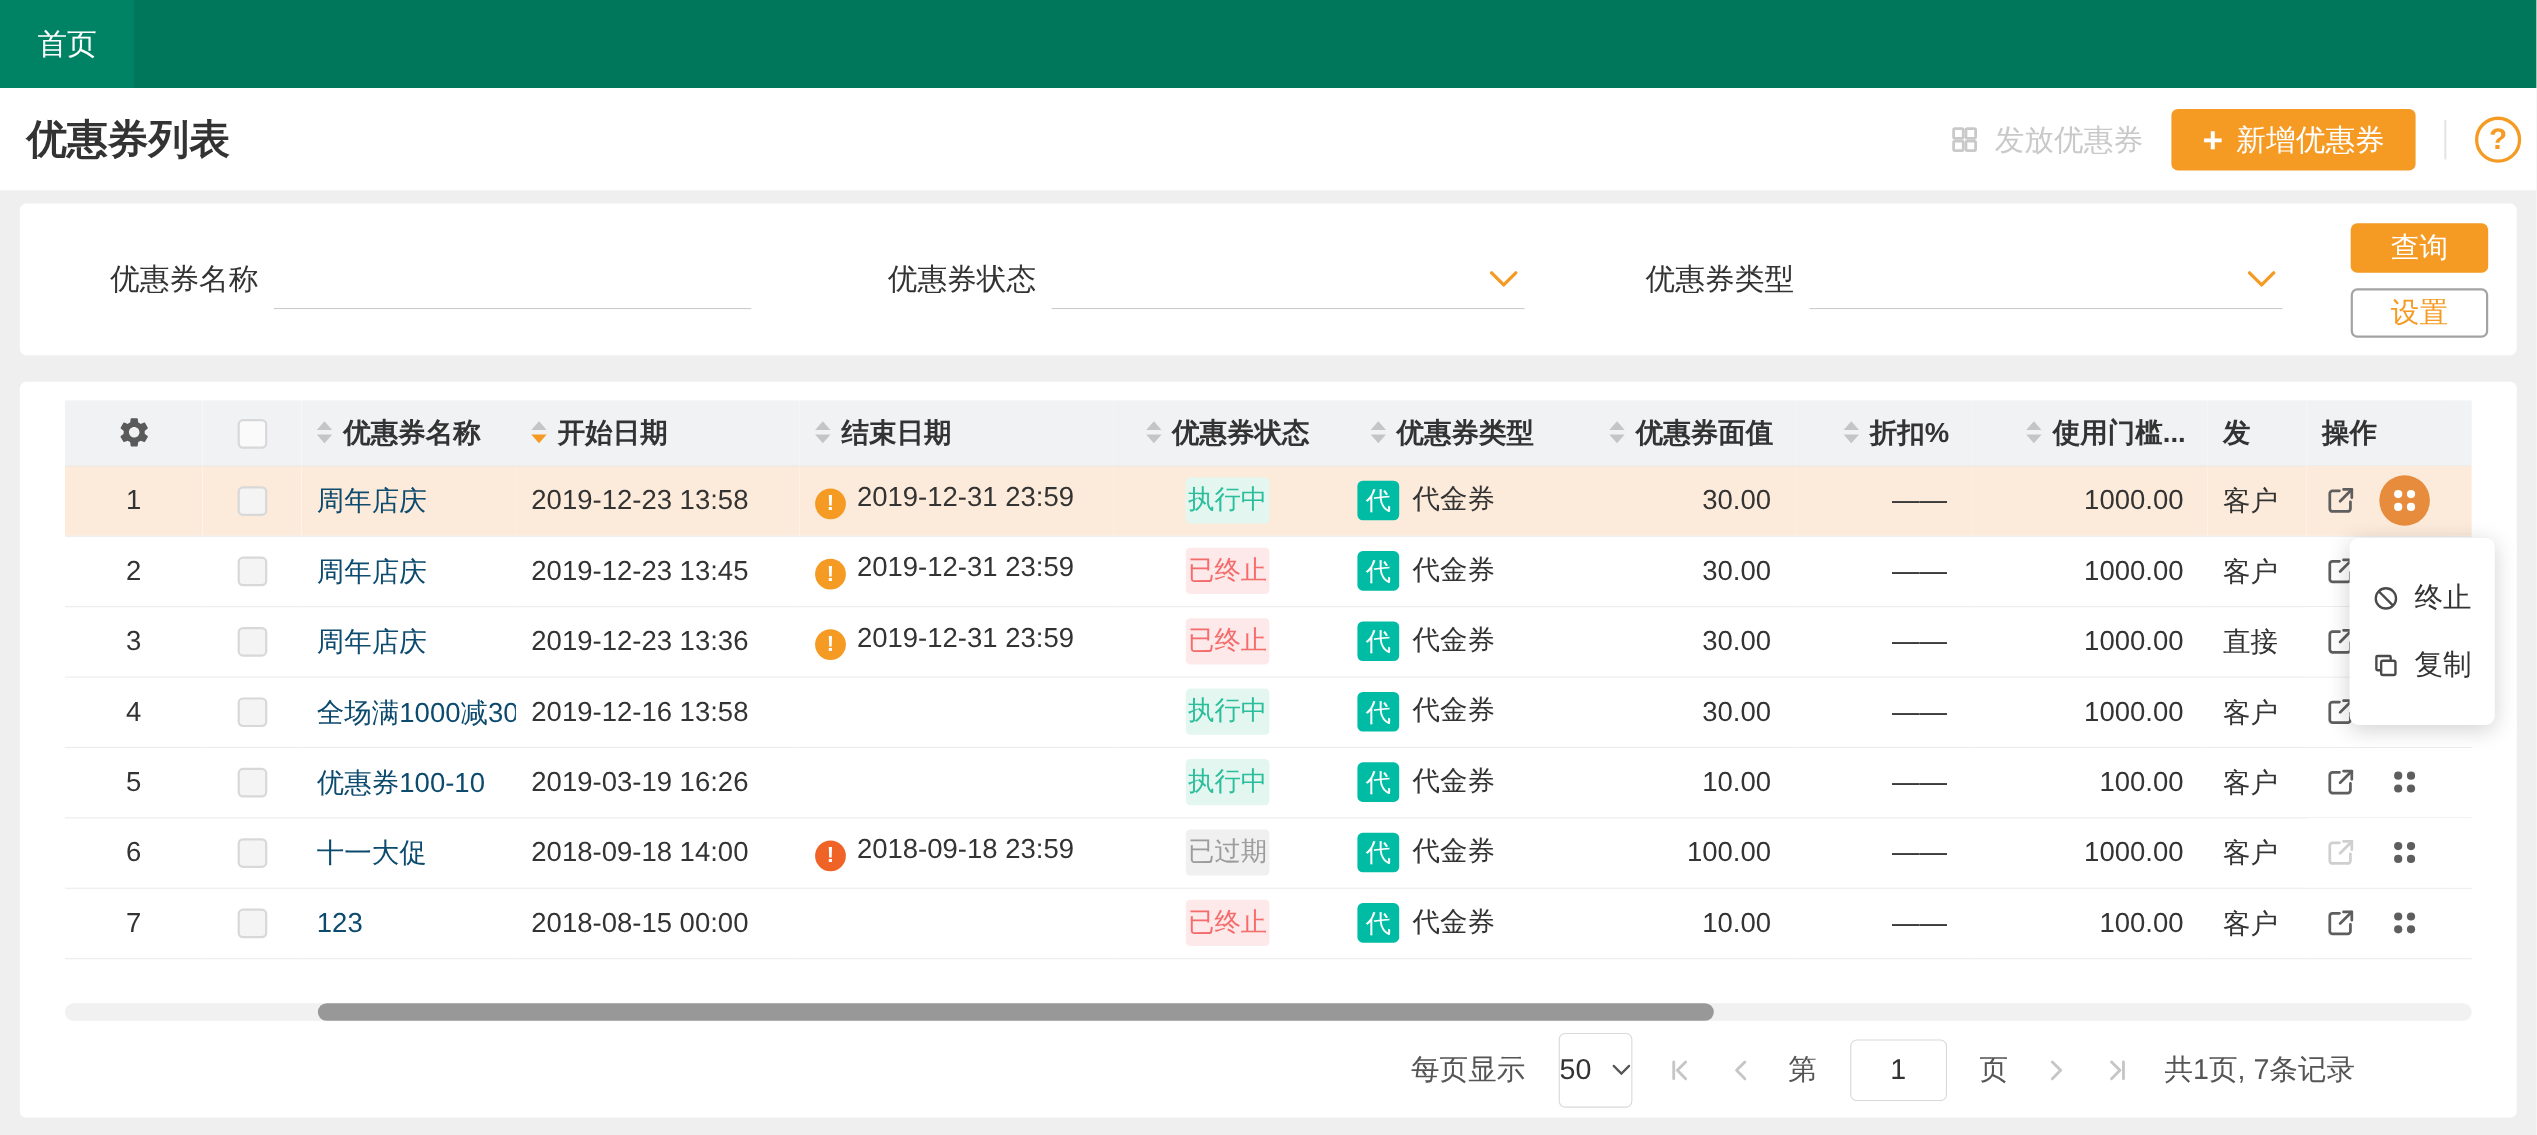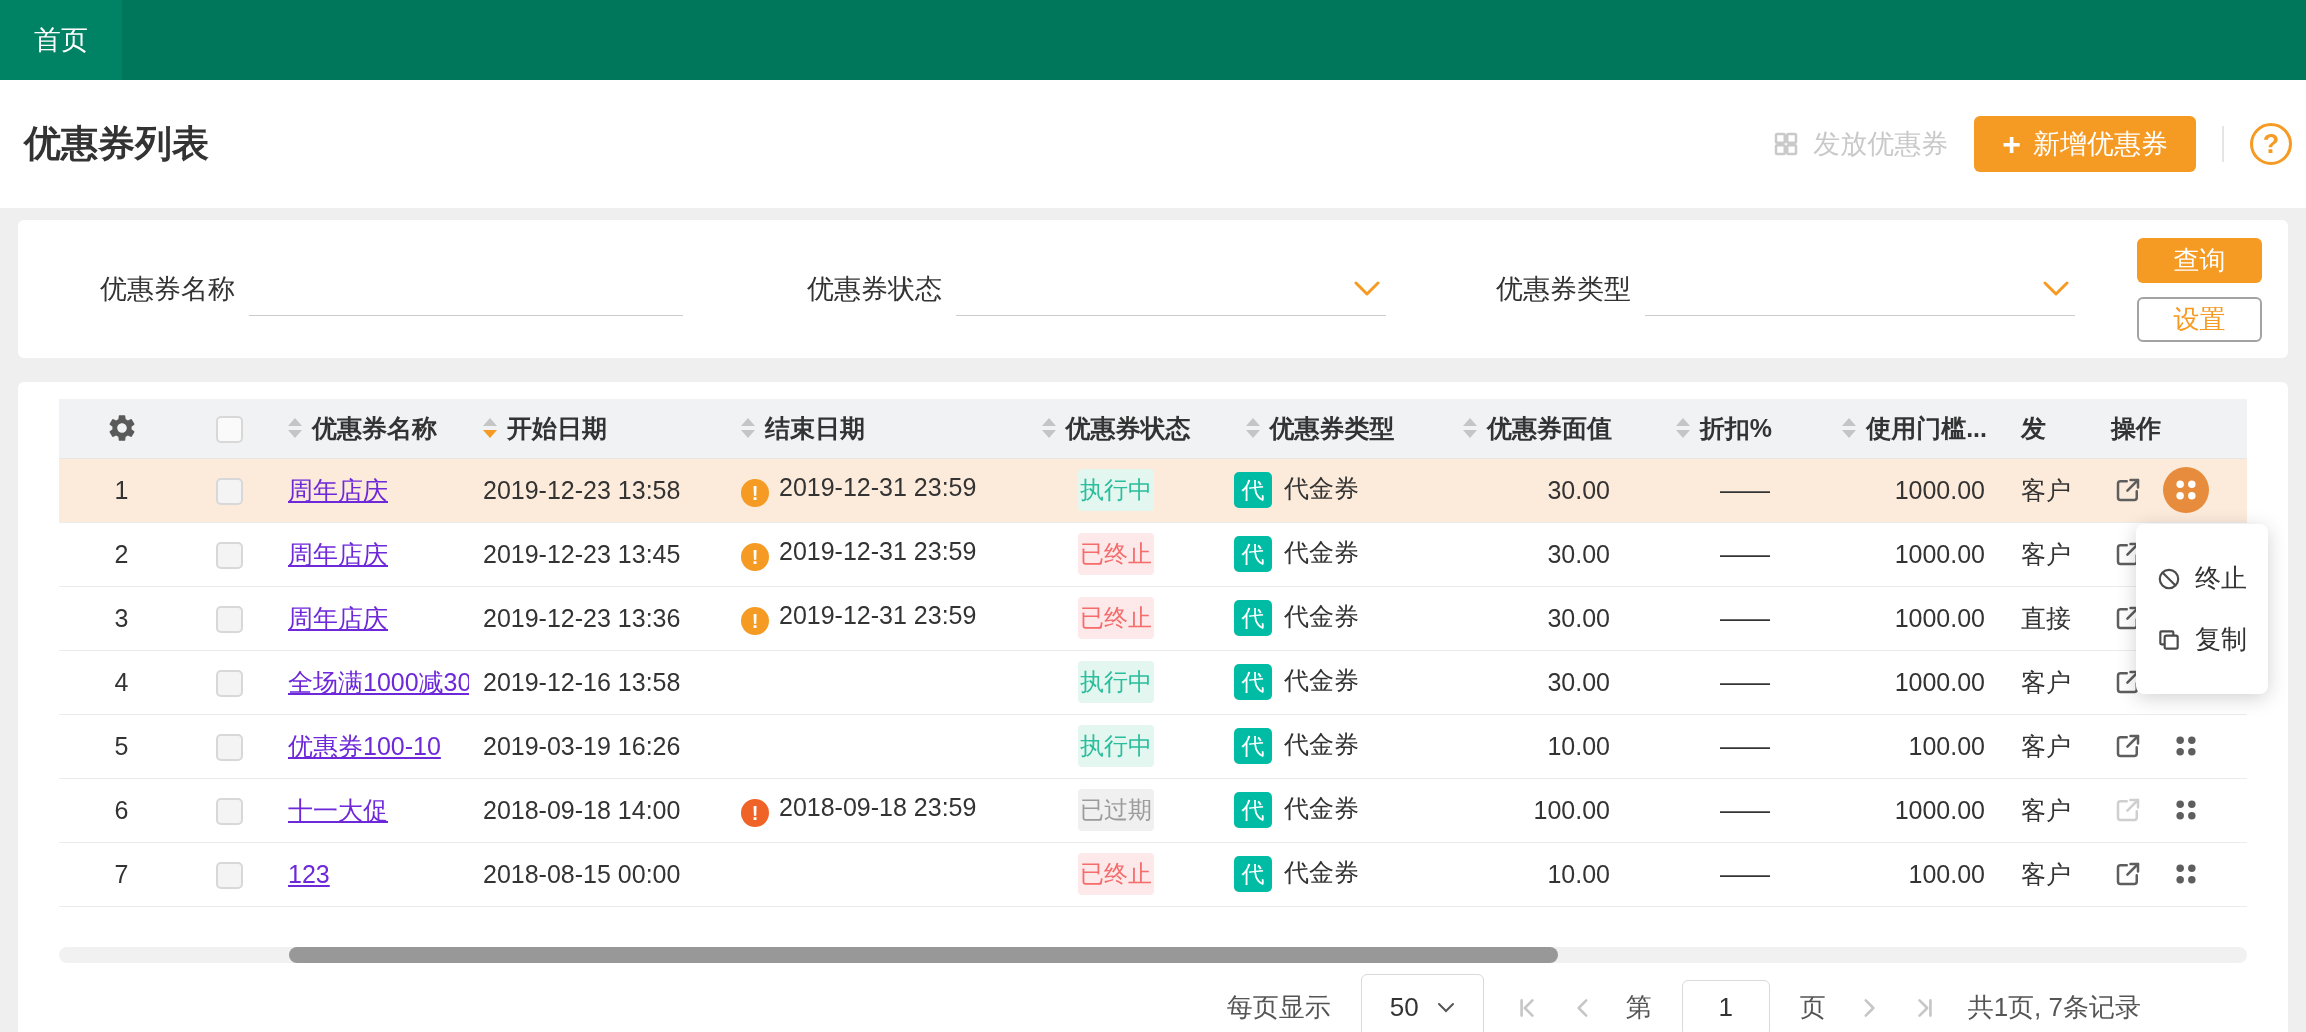--- a/index.html
+++ b/index.html
@@ -7,21 +7,21 @@
   body{font-family:"Liberation Sans","DejaVu Sans",sans-serif;background:#EFEFEF;color:#333}
 
   
   .topbar{height:80px;background:#00775A;display:flex;align-items:stretch}
   .tab{display:flex;align-items:center;justify-content:center;color:#fff;font-size:27px;padding:0 34px;cursor:pointer}
   .tab-home{background:#008264;margin-right:6px;min-width:122px}
   .tab-active{background:#00A184;gap:16px}
   .tab-close{font-size:30px;line-height:1;margin-left:4px;cursor:pointer}
 
   
-  .page-header{height:128px;background:#fff;display:flex;align-items:center;justify-content:space-between;padding:0 14px 0 24px}
+  .page-header{height:93px;background:#fff;display:flex;align-items:center;justify-content:space-between;padding:0 14px 0 24px}
   .page-title{font-size:37px;font-weight:700;color:#333}
   .header-actions{display:flex;align-items:center;gap:26px}
   .distribute{display:flex;align-items:center;gap:12px;color:#C9C9C9;font-size:27px;cursor:pointer}
   .add-btn{display:flex;align-items:center;gap:12px;background:#F59A23;border:none;color:#fff;font-size:27px;height:56px;padding:0 28px;border-radius:6px;cursor:pointer;font-family:inherit}
   .plus{font-size:32px;font-weight:700;line-height:1}
   .v-divider{width:2px;height:36px;background:#E5E5E5}
   .help-circle{width:42px;height:42px;border-radius:50%;border:3px solid #F59A23;color:#F59A23;display:flex;align-items:center;justify-content:center;font-size:27px;font-weight:700;cursor:pointer;flex:0 0 auto}
 
   
   .content{padding:12px 18px}
@@ -46,21 +46,21 @@
   .h-wrap.right{justify-content:flex-end;padding-right:6px}
   tbody td{height:64px;border-bottom:1px solid #ECECEC;padding:0 14px;white-space:nowrap;overflow:hidden;color:#333}
   tr.highlight td{background:#FCEBDB}
   td.c-numcell{text-align:center}
   td.c-checkcell,th.c-check{text-align:center}
   td.c-money{text-align:right;padding-right:22px}
   td.c-statuscell{text-align:center}
   td.c-ops{background:#fff;padding:0 0 0 16px}
   tr.highlight td.c-ops{background:#FCEBDB}
   th.c-ops,td.c-ops{box-shadow:-12px 0 14px -8px rgba(0,0,0,.15);position:relative}
-  .name-link{color:#6d28d9;text-decoration:underline;cursor:pointer}
+  .name-link{color:#0c4a6e;cursor:pointer}
 
   .gear-wrap{display:inline-flex;color:#5A5A5A;cursor:pointer}
   .sorter{display:inline-flex;flex-direction:column;gap:4px;margin-right:10px;cursor:pointer}
   .s-up{width:0;height:0;border-left:7px solid transparent;border-right:7px solid transparent;border-bottom:8px solid #C5C5C5;display:block}
   .s-down{width:0;height:0;border-left:7px solid transparent;border-right:7px solid transparent;border-top:8px solid #C5C5C5;display:block}
   .sorter.desc .s-down{border-top-color:#F59A23}
 
   .cb{display:inline-block;width:27px;height:27px;border:2px solid #D8D8D8;border-radius:5px;background:#FAFAFA;vertical-align:middle;cursor:pointer}
   .cb.dim{background:#F4F4F4}
 
@@ -83,21 +83,21 @@
   .action-menu{position:absolute;top:142px;right:20px;width:132px;background:#fff;border-radius:8px;box-shadow:0 4px 20px rgba(0,0,0,.18);padding:24px 0;z-index:30}
   .menu-item{display:flex;align-items:center;gap:13px;padding:13px 20px;font-size:26px;color:#333;cursor:pointer}
   .mi-icon{display:inline-flex;color:#4A4A4A}
 
   
   .scroll-track{margin-top:40px;height:16px;width:2188px;background:#F1F1F1;border-radius:8px;position:relative;cursor:pointer}
   .scroll-thumb{position:absolute;left:10.5%;width:58%;height:16px;background:#989898;border-radius:8px;cursor:grab}
 
   
   .pagination{display:flex;align-items:center;justify-content:flex-end;gap:30px;margin-top:16px;height:58px;font-size:26px;color:#555;padding-right:106px}
-  .pg-select{display:flex;align-items:center;gap:18px;border:1px solid #D9D9D9;border-radius:6px;height:68px;padding:0 28px;cursor:pointer;color:#333}
+  .pg-select{display:flex;align-items:center;gap:18px;border:1px solid #D9D9D9;border-radius:6px;height:68px;padding:0 0;cursor:pointer;color:#333}
   .pg-input{width:88px;height:56px;border:1px solid #D9D9D9;border-radius:6px;text-align:center;font-size:26px;font-family:inherit;color:#333;outline:none}
   .pg-nav{display:inline-flex;align-items:center;cursor:pointer}
   .pg-summary{color:#555}
 </style>
 </head>
 <body>
 
 <div class="app">
 
   <div class="topbar">

